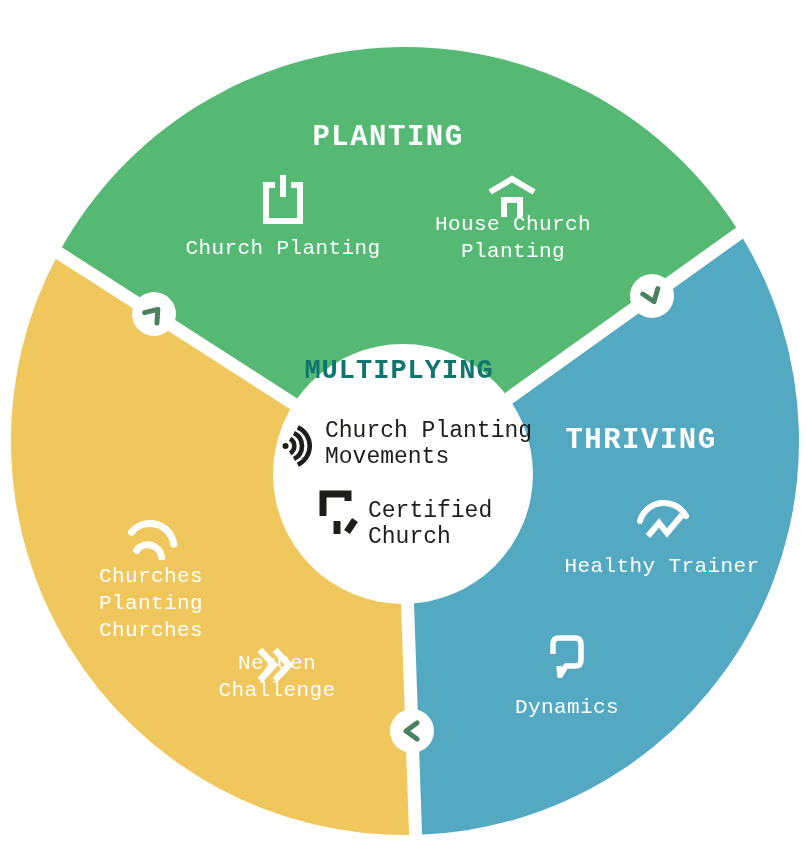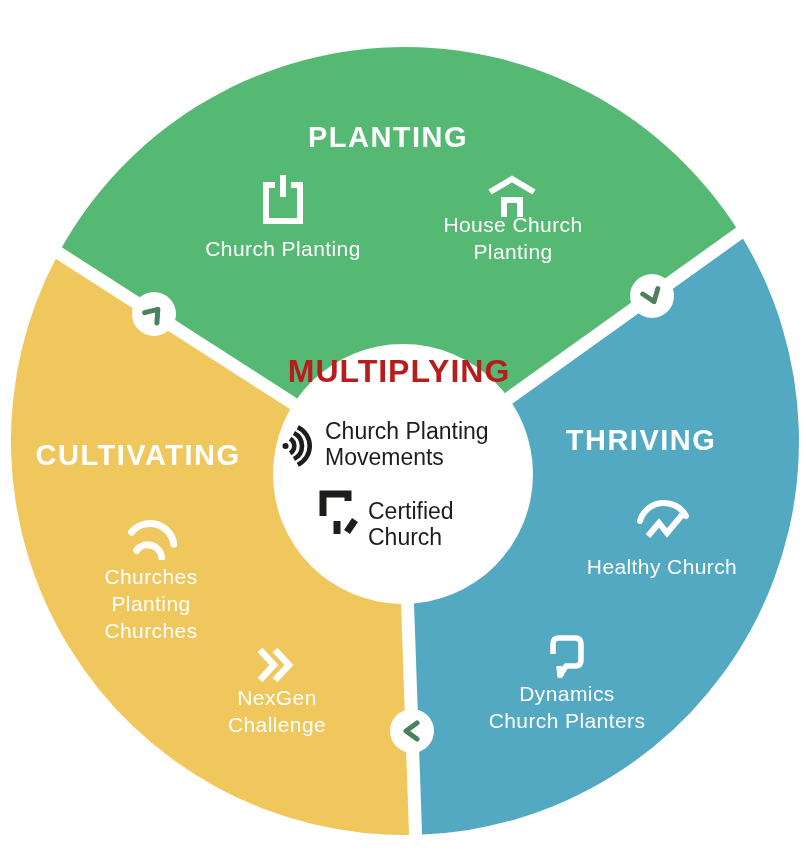--- a/index.html
+++ b/index.html
@@ -1,22 +1,22 @@
 <!DOCTYPE html>
 <html><head>
 <meta charset="utf-8">
 <style>
   html,body{margin:0;padding:0;background:#ffffff;}
   .stage{position:relative;width:806px;height:856px;background:#ffffff;overflow:hidden;
-         font-family:Liberation Sans, sans-serif;}
+         font-family:Liberation Mono, monospace;}
   .stage svg.base{position:absolute;left:0;top:0;}
   .abs{position:absolute;transform:translate(-50%,-50%);}
   .seg-title{color:#fff;font-weight:bold;font-size:29px;letter-spacing:1.5px;white-space:nowrap;}
   .seg-label{color:#fff;font-size:21px;letter-spacing:0.4px;line-height:27px;text-align:center;white-space:nowrap;font-weight:400;}
-  .center-title{color:#b91c1c;font-weight:bold;font-size:32px;letter-spacing:1px;white-space:nowrap;}
+  .center-title{color:#0f766e;font-weight:bold;font-size:27px;letter-spacing:1px;white-space:nowrap;}
   .center-label{position:absolute;transform:translateY(-50%);color:#1d1d1b;font-size:23px;line-height:26px;text-align:left;white-space:nowrap;}
   .icon-svg{display:block;}
 </style>
 </head>
 <body>
 
 <div class="stage">
 
   <svg class="base" width="806" height="856" viewBox="0 0 806 856">
     <path id="wedge-planting" d="M 403,474 L 739.6,233.0 A 394,394 0 0 0 58.7,253.0 Z" fill="#55b974"></path>
@@ -55,59 +55,57 @@
 
   <svg class="abs icon-svg" style="left:512px;top:197px;" width="52" height="44" viewBox="0 0 52 44">
     <path d="M4,17 L26,4 L48,17" stroke="#fff" stroke-width="6" fill="none"></path>
     <path d="M18,42 V25 H34 V42" stroke="#fff" stroke-width="6" fill="none"></path>
   </svg>
   <div class="abs seg-label" style="left:513px;top:238px;">
     <div>House Church</div>
     <div>Planting</div>
   </div>
 
-  <div class="abs seg-title" style="left:138px;top:455px;">CULTIVATING</div>
 
   <svg class="abs icon-svg" style="left:151px;top:537px;" width="58" height="46" viewBox="0 0 58 46">
     <g transform="rotate(16 29 30)">
       <path d="M7,24 A24,24 0 0 1 51,24" stroke="#fff" stroke-width="7" fill="none" stroke-linecap="round"></path>
       <path d="M17,40 A14,14 0 0 1 43,40" stroke="#fff" stroke-width="7" fill="none" stroke-linecap="round"></path>
     </g>
   </svg>
   <div class="abs seg-label" style="left:151px;top:603px;">
     <div>Churches</div>
     <div>Planting</div>
     <div>Churches</div>
   </div>
 
   <svg class="abs icon-svg" style="left:275px;top:665px;" width="38" height="38" viewBox="0 0 38 38">
     <path d="M4,4 L18,19 L4,34" stroke="#fff" stroke-width="6.5" fill="none"></path>
     <path d="M19,4 L33,19 L19,34" stroke="#fff" stroke-width="6.5" fill="none"></path>
   </svg>
-  <div class="abs seg-label" style="left:277px;top:711px;">
+  <div class="abs seg-label" style="left:277px;top:677px;">
     <div>NexGen</div>
     <div>Challenge</div>
   </div>
 
   <div class="abs seg-title" style="left:641px;top:440px;">THRIVING</div>
 
   <svg class="abs icon-svg" style="left:663px;top:517px;" width="58" height="46" viewBox="0 0 58 46">
     <path d="M6,27 A25,25 0 0 1 52,22" stroke="#fff" stroke-width="6" fill="none" stroke-linecap="round"></path>
     <path d="M14,42 L25,29 L33,39 L48,21" stroke="#fff" stroke-width="6" fill="none" stroke-linejoin="miter"></path>
   </svg>
   <div class="abs seg-label" style="left:662px;top:566px;">
-    <div>Healthy Church</div>
+    <div>Healthy Trainer</div>
   </div>
 
   <svg class="abs icon-svg" style="left:567px;top:656px;" width="36" height="44" viewBox="0 0 36 44">
     <path d="M4,20 V10 Q4,4 10,4 H26 Q32,4 32,10 V26 Q32,32 26,32 H17 L11,42 L10,32" stroke="#fff" stroke-width="5.5" fill="none" stroke-linejoin="round"></path>
   </svg>
   <div class="abs seg-label" style="left:567px;top:707px;">
     <div>Dynamics</div>
-    <div>Church Planters</div>
   </div>
 
   <div class="abs center-title" style="left:399px;top:371px;">MULTIPLYING</div>
 
   <svg class="abs icon-svg" style="left:297px;top:446px;" width="38" height="52" viewBox="0 0 40 68">
     <circle cx="5" cy="34" r="4" fill="#1d1d1b"></circle>
     <path d="M11,24.5 A11,11 0 0 1 11,43.5" stroke="#1d1d1b" stroke-width="6" fill="none"></path>
     <path d="M16,17 A19,19 0 0 1 16,51" stroke="#1d1d1b" stroke-width="6" fill="none"></path>
     <path d="M21,9.5 A27,27 0 0 1 21,58.5" stroke="#1d1d1b" stroke-width="6" fill="none"></path>
   </svg>

